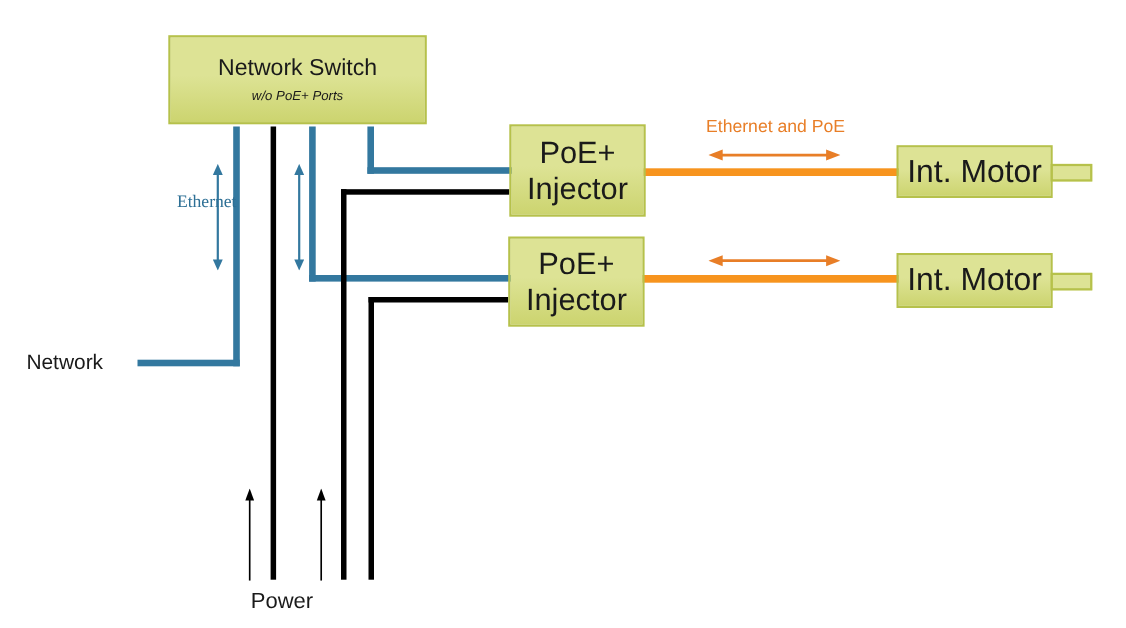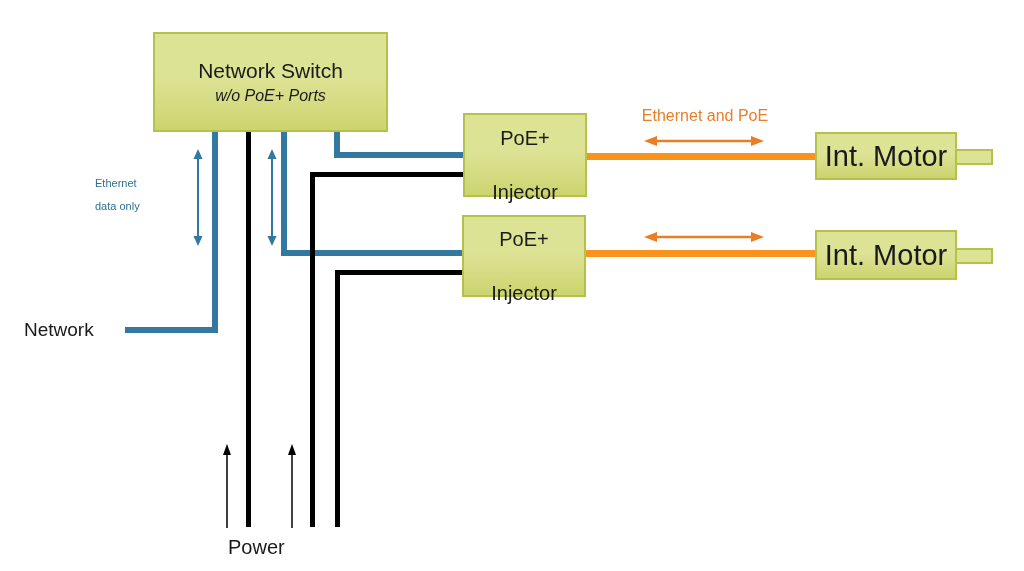--- a/index.html
+++ b/index.html
@@ -18,38 +18,38 @@
     background: linear-gradient(180deg, var(--box-fill-top) 0%, var(--box-fill-top) 45%, var(--box-fill-bottom) 100%);
     border: 2px solid var(--box-border);
     display: flex;
     flex-direction: column;
     align-items: center;
     justify-content: center;
     text-align: center;
     color: var(--text);
     z-index: 4;
   }
-  .switch-box   { left: 153px; top: 32px;  width: 235px; height: 100px; }
+  .switch-box   { left: 153px; top: 32px;  width: 235px; height: 81px; }
   .injector-1   { left: 463px; top: 113px; width: 124px; height: 84px; }
   .injector-2   { left: 462px; top: 215px; width: 124px; height: 82px; }
   .motor-1      { left: 815px; top: 132px; width: 142px; height: 48px; }
   .motor-2      { left: 815px; top: 230px; width: 142px; height: 50px; }
   .shaft {
     position: absolute;
     box-sizing: border-box;
     background: var(--box-fill-top);
     border: 2px solid var(--box-border);
     z-index: 3;
   }
   .shaft-1 { left: 955px; top: 149px; width: 38px; height: 16px; }
   .shaft-2 { left: 955px; top: 248px; width: 38px; height: 16px; }
 
   .switch-title   { font-size: 21px; line-height: 25px; }
-  .switch-subtitle{ font-size: 16px; line-height: 20px; font-style: italic; margin-top: 3px; }
-  .injector-text  { font-size: 20px; line-height: 33px; margin-top: 21px; }
+  .switch-subtitle{ font-size: 12px; line-height: 20px; font-style: italic; margin-top: 3px; }
+  .injector-text  { font-size: 28px; line-height: 33px; }
   .motor-text     { font-size: 29px; line-height: 26px; }
 
   
   .line { position: absolute; }
   .blue   { background: var(--blue-line);   z-index: 2; }
   .black  { background: var(--power-line);  z-index: 3; }
   .orange { background: var(--orange-line); z-index: 2; }
 
   
   .net-v  { left: 212px; top: 115px; width: 6px; height: 218px; }
@@ -82,22 +82,23 @@
   .eth-flow-2 { left: 266px; top: 149px; }
   .pwr-flow-1 { left: 222px; top: 444px; }
   .pwr-flow-2 { left: 287px; top: 444px; }
   .poe-flow-1 { left: 644px; top: 134px; }
   .poe-flow-2 { left: 644px; top: 230px; }
 
   
   .label { position: absolute; z-index: 6; }
   .lbl-eth-data {
     left: 95px; top: 172px; width: 120px;
-    text-align: left; font-size: 11px; line-height: 23px;
+    text-align: right; font-size: 16px; line-height: 23px;
     color: var(--blue-label);
+    font-family: Liberation Serif, serif;
   }
   .lbl-eth-poe {
     left: 595px; top: 107px; width: 220px;
     text-align: center; font-size: 16px;
     color: var(--orange-accent);
   }
   .lbl-network { left: 24px; top: 319px; font-size: 19px; color: var(--text); }
   .lbl-power   { left: 228px; top: 536px; width: 100px; font-size: 20px; color: var(--text); }
 </style>
 </head>
@@ -173,19 +174,18 @@
     <polygon points="120,7 107,2 107,12"></polygon>
   </svg>
   <svg class="arrow arr-orange poe-flow-2" width="120" height="14" viewBox="0 0 120 14">
     <line x1="10" y1="7" x2="110" y2="7"></line>
     <polygon points="0,7 13,2 13,12"></polygon>
     <polygon points="120,7 107,2 107,12"></polygon>
   </svg>
 
   <div class="label lbl-eth-data">
     <div>Ethernet</div>
-    <div>data only</div>
   </div>
   <div class="label lbl-eth-poe">Ethernet and PoE</div>
   <div class="label lbl-network">Network</div>
   <div class="label lbl-power">Power</div>
 
 </div>
 
 </body></html>

